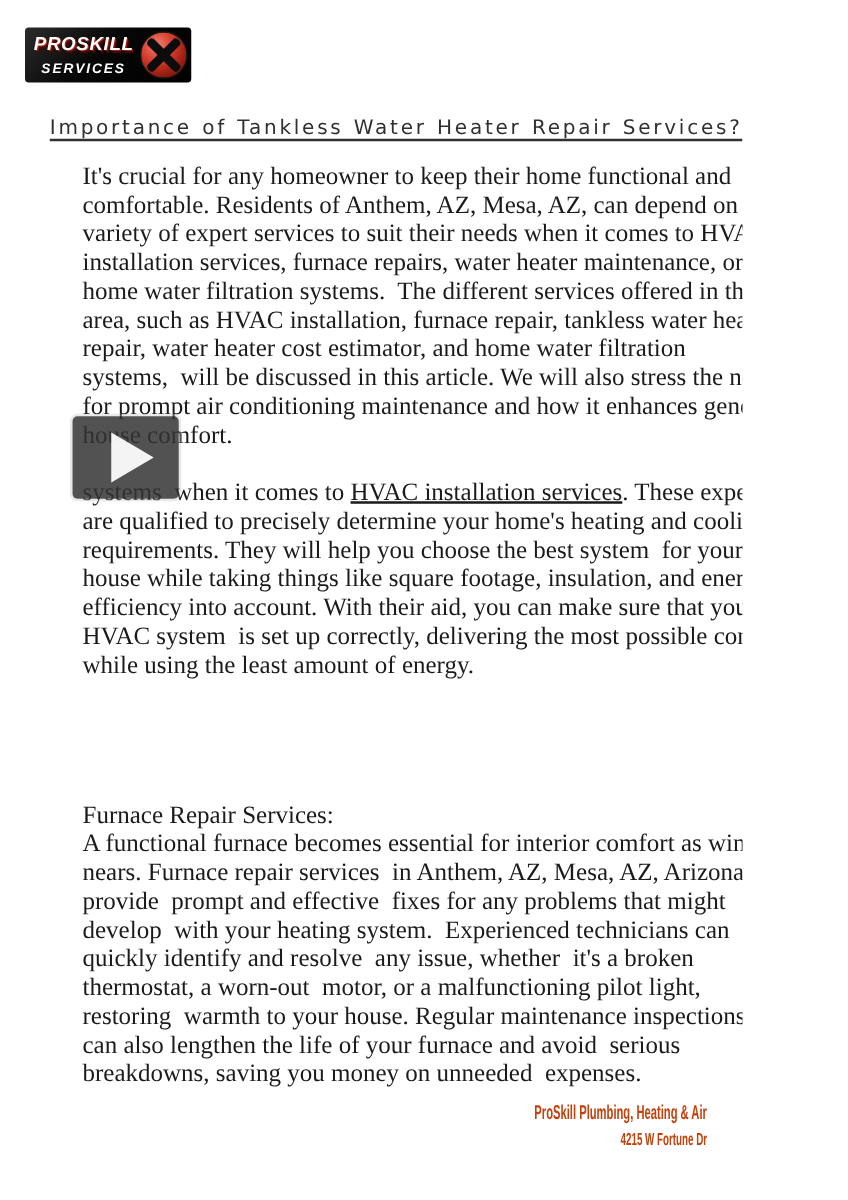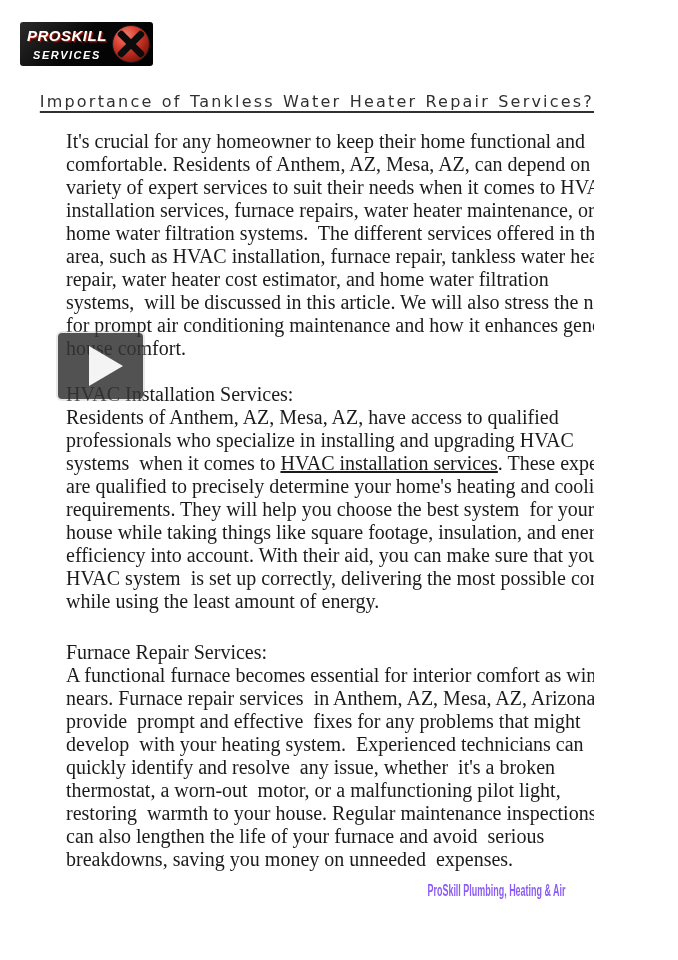--- a/index.html
+++ b/index.html
@@ -127,21 +127,21 @@
   }
 
   
   .footer {
     position: absolute;
     right: 28px; top: 881px;
     width: 340px;
     text-align: right;
     font-family: "Liberation Sans", "DejaVu Sans", sans-serif;
     font-weight: 700;
-    color: #8b5cf6;
+    color: #c2410c;
   }
   .footer-line { line-height: 20px; height: 20px; }
   .footer-line .squish {
     display: inline-block;
     transform: scaleX(0.56);
     transform-origin: 100% 50%;
     white-space: nowrap;
     font-size: 16px;
   }
   .footer-line.small .squish { font-size: 14px; }
@@ -169,23 +169,20 @@
 variety of expert services to suit their needs when it comes to HVAC
 installation services, furnace repairs, water heater maintenance, or
 home water filtration systems.  The different services offered in the
 area, such as HVAC installation, furnace repair, tankless water heater
 repair, water heater cost estimator, and home water filtration
 systems,  will be discussed in this article. We will also stress the need
 for prompt air conditioning maintenance and how it enhances general
 house comfort.</div>
 
   <div class="body-text hvac">
-    <div class="pre">HVAC Installation Services:
-Residents of Anthem, AZ, Mesa, AZ, have access to qualified
-professionals who specialize in installing and upgrading HVAC</div>
     <div class="linkline"><span>systems  when it comes to </span><a class="textlink">HVAC installation services</a><span>. These experts</span></div>
     <div class="pre">are qualified to precisely determine your home's heating and cooling
 requirements. They will help you choose the best system  for your
 house while taking things like square footage, insulation, and energy
 efficiency into account. With their aid, you can make sure that your
 HVAC system  is set up correctly, delivering the most possible comfort
 while using the least amount of energy.</div>
   </div>
 
   <div class="body-text furnace pre">Furnace Repair Services:
@@ -198,15 +195,16 @@
 restoring  warmth to your house. Regular maintenance inspections
 can also lengthen the life of your furnace and avoid  serious
 breakdowns, saving you money on unneeded  expenses.</div>
 
   <div class="video-overlay">
     <div class="play-triangle"></div>
   </div>
 
   <div class="footer">
     <div class="footer-line"><span class="squish">ProSkill Plumbing,  Heating &amp; Air</span></div>
+    <div class="footer-line small"><span class="squish">4215 W Fortune Dr</span></div>
   </div>
 
 </div>
 
 </body></html>

